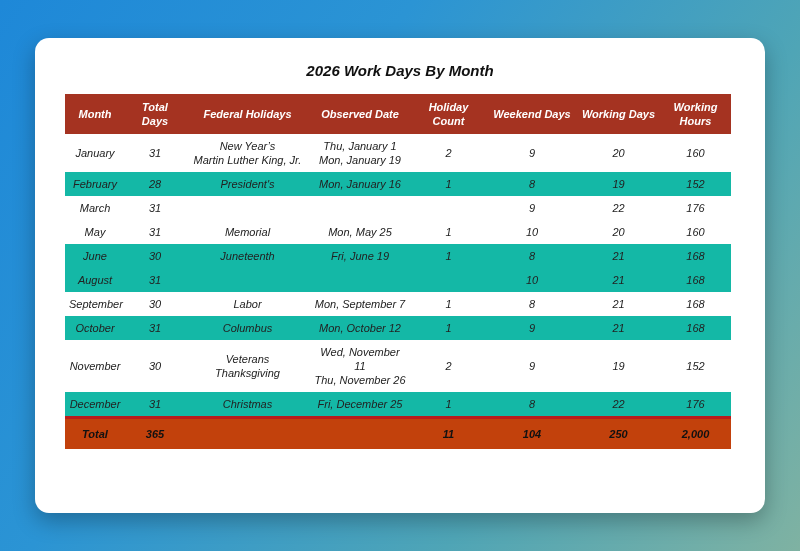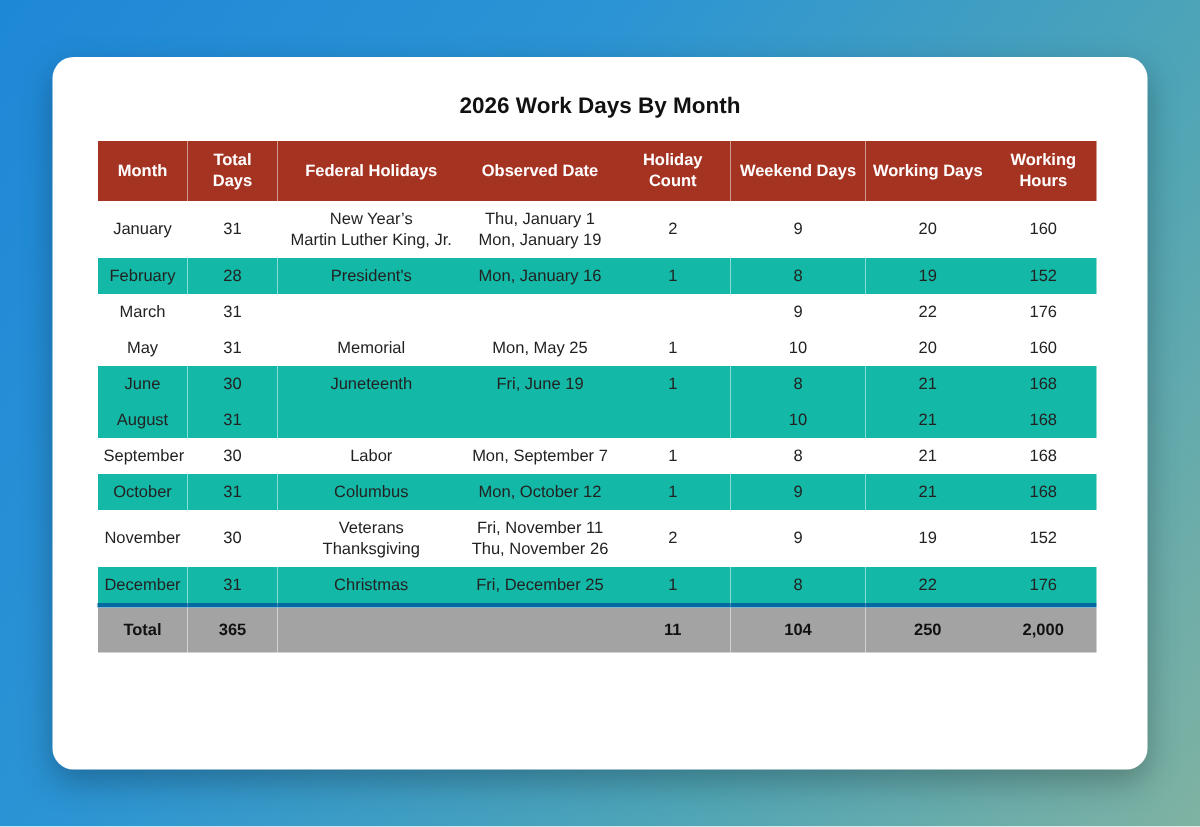--- a/index.html
+++ b/index.html
@@ -20,20 +20,21 @@
     position: absolute;
     left: 35px;
     top: 38px;
     width: 730px;
     height: 475px;
     background: #ffffff;
     border-radius: 14px;
     box-shadow: 0 8px 22px rgba(0,0,0,0.28);
     box-sizing: border-box;
     padding-top: 24px;
+    font-style: italic;
   }
   .title {
     margin: 0 0 15px 0;
     text-align: center;
     font-size: 15px;
     font-weight: bold;
     color: #111111;
   }
   table {
     border-collapse: collapse;
@@ -52,24 +53,24 @@
   }
   thead th {
     background: #a53321;
     color: #ffffff;
     font-weight: bold;
     padding-top: 6px;
     padding-bottom: 6px;
   }
   tbody tr.stripe td { background: #14b8a6; }
   tfoot td {
-    background: #a3a3a3;
+    background: #c2410c;
     font-weight: bold;
     color: #111111;
-    border-top: 3px solid #0369a1;
+    border-top: 3px solid #b91c1c;
     padding-top: 8px;
     padding-bottom: 8px;
   }
   .al-left   { text-align: center; }
   .al-center { text-align: center; }
   col.c-month    { width: 60px; }
   col.c-total    { width: 60px; }
   col.c-fed      { width: 125px; }
   col.c-obs      { width: 100px; }
   col.c-holcnt   { width: 77px; }
@@ -187,21 +188,21 @@
             <td class="al-center">1</td>
             <td class="al-center">9</td>
             <td class="al-center">21</td>
             <td class="al-center">168</td>
           </tr>
           <tr>
             <td class="al-left">November</td>
             <td class="al-center">30</td>
             <td class="al-left">Veterans
 Thanksgiving</td>
-            <td class="al-left">Fri, November 11
+            <td class="al-left">Wed, November 11
 Thu, November 26</td>
             <td class="al-center">2</td>
             <td class="al-center">9</td>
             <td class="al-center">19</td>
             <td class="al-center">152</td>
           </tr>
           <tr class="stripe">
             <td class="al-left">December</td>
             <td class="al-center">31</td>
             <td class="al-left">Christmas</td>

